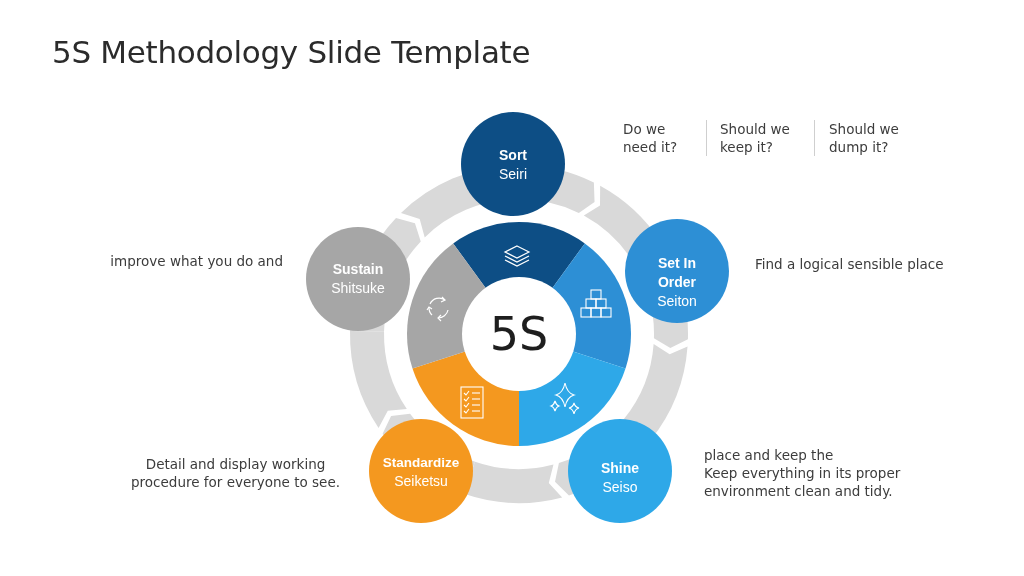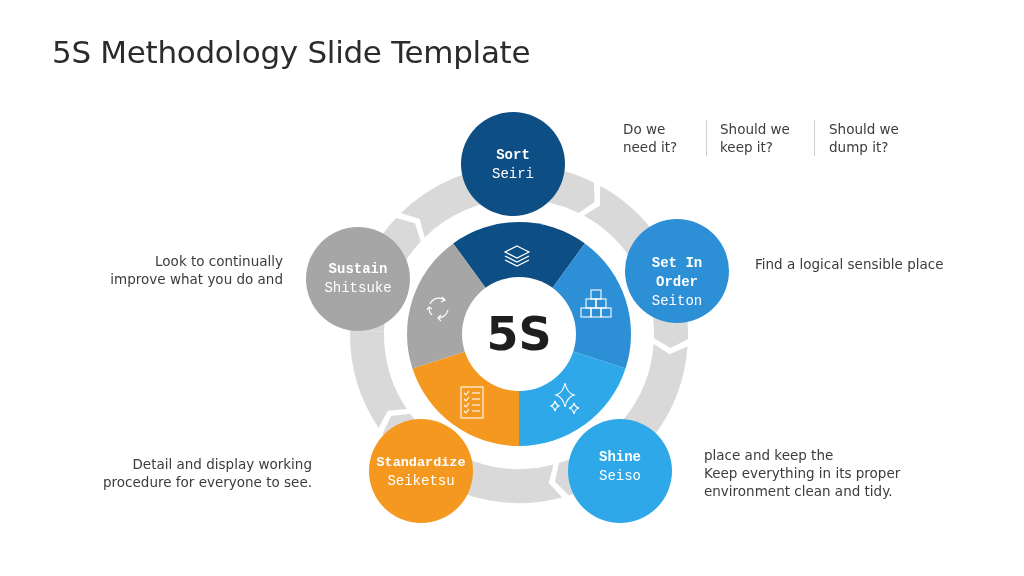--- a/index.html
+++ b/index.html
@@ -1,26 +1,26 @@
 <!DOCTYPE html>
 <html><head>
 <meta charset="utf-8">
 <style>
   html, body { margin:0; padding:0; background:#ffffff; }
   body { width:1024px; height:576px; position:relative; overflow:hidden; font-family:"Liberation Sans", "DejaVu Sans", sans-serif; color:#3a3a3a; }
   .title { position:absolute; left:52px; top:34px; font-size:31px; color:#2b2b2b; font-family:"DejaVu Sans", sans-serif; letter-spacing:-0.3px; }
   svg.diagram { position:absolute; left:0; top:0; }
-  .circle-label { position:absolute; width:104px; text-align:center; color:#fff; font-family:Liberation Mono, monospace; line-height:19px; }
+  .circle-label { position:absolute; width:104px; text-align:center; color:#fff; font-family:Liberation Sans, sans-serif; line-height:19px; }
   .circle-label .en { font-weight:bold; font-size:14px; display:block; }
   .circle-label .jp { font-size:14px; display:block; }
   .desc { position:absolute; font-size:13.5px; line-height:18px; color:#3c3c3c; font-family:"DejaVu Sans", sans-serif; }
   .desc.right { text-align:right; }
   .q { position:absolute; font-size:13.5px; line-height:18px; color:#3c3c3c; font-family:"DejaVu Sans", sans-serif; }
   .qdiv { position:absolute; width:1px; height:36px; background:#cfcfcf; top:120px; }
-  .center-text { position:absolute; left:469px; top:306px; width:100px; text-align:center; font-size:46px; font-weight:bold; color:#1e1e1e; font-family:"DejaVu Sans", sans-serif; line-height:56px; }
+  .center-text { position:absolute; left:469px; top:306px; width:100px; text-align:center; font-size:46px; font-weight:normal; color:#1e1e1e; font-family:"DejaVu Sans", sans-serif; line-height:56px; }
 </style>
 </head>
 <body>
 
 <div class="title">5S Methodology Slide Template</div>
 
 <svg class="diagram" width="1024" height="576" viewBox="0 0 1024 576">
 
   <g fill="#d9d9d9">
       <path d="M513.1019850572774,165.10295023377282 A169,169 0 0 1 593.8790312492863,182.49379326519855 L594.5400420761885,202.09965108792287 L578.8146107612642,212.9743318982355 A135,135 0 0 0 514.2885679451624,199.08223835242208 Z" fill="#d9d9d9"></path>
@@ -94,21 +94,21 @@
 
 <div class="circle-label" style="left:461px; top:146px;">
   <span class="en">Sort</span>
   <span class="jp">Seiri</span>
 </div>
 <div class="circle-label" style="left:625px; top:254px;">
   <span class="en">Set In</span>
   <span class="en">Order</span>
   <span class="jp">Seiton</span>
 </div>
-<div class="circle-label" style="left:568px; top:448px;">
+<div class="circle-label" style="left:568px; top:459px;">
   <span class="en">Shine</span>
   <span class="jp">Seiso</span>
 </div>
 <div class="circle-label" style="left:369px; top:453px;">
   <span class="en" style="font-size:13.5px;">Standardize</span>
   <span class="jp">Seiketsu</span>
 </div>
 <div class="circle-label" style="left:306px; top:260px;">
   <span class="en">Sustain</span>
   <span class="jp">Shitsuke</span>
@@ -130,20 +130,19 @@
 </div>
 
 <div class="desc" style="left:755px; top:255px;">
   <div>Find a logical sensible place</div>
 </div>
 <div class="desc" style="left:704px; top:446px;">
   <div>place and keep the</div>
   <div>Keep everything in its proper</div>
   <div>environment clean and tidy.</div>
 </div>
-<div class="desc right" style="right:712px; top:455px;">
+<div class="desc right" style="right:684px; top:455px;text-align:center;">
   <div>Detail and display working</div>
   <div>procedure for everyone to see.</div>
 </div>
 <div class="desc right" style="right:741px; top:252px;">
-  <div>Look to continually</div>
   <div>improve what you do and</div>
 </div>
 
 </body></html>

